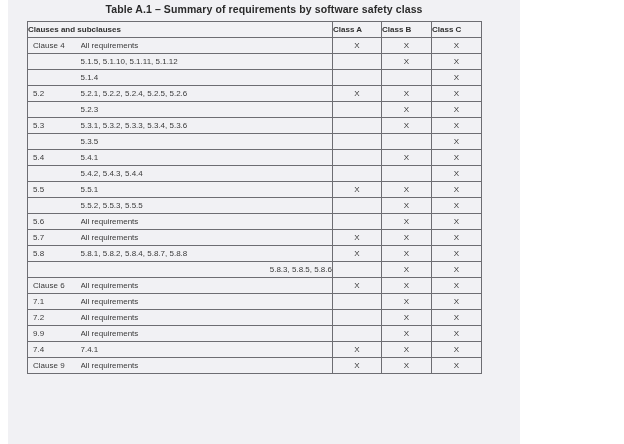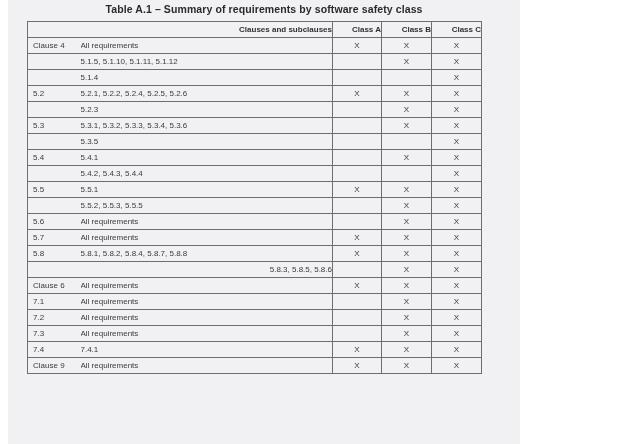--- a/index.html
+++ b/index.html
@@ -26,21 +26,21 @@
     width: 454px;
     border-collapse: collapse;
     table-layout: fixed;
     font-size: 8px; color: #3a3a3a;
   }
   th, td {
     border: 1px solid #6d6d72;
     height: 15px; padding: 0; line-height: 15px;
     white-space: nowrap; overflow: hidden;
   }
-  th { font-weight: bold; text-align: right; color: #2f2f2f; font-size: 8px; }
+  th { font-weight: bold; text-align: left; color: #2f2f2f; font-size: 8px; }
   td.clause { padding-left: 5px; border-right: none; }
   td.sub { padding-left: 0; border-left: none; }
   td.sub.indent { padding-left: 3px; text-align: right; }
   td.mark { text-align: center; }
   col.c1 { width: 53px; }
   col.c2 { width: 252px; }
   col.c3 { width: 49px; }
   col.c4 { width: 50px; }
   col.c5 { width: 50px; }
 </style>
@@ -186,21 +186,21 @@
           <td class="mark">X</td>
         </tr>
         <tr>
           <td class="clause">7.2</td>
           <td class="sub">All requirements</td>
           <td class="mark"></td>
           <td class="mark">X</td>
           <td class="mark">X</td>
         </tr>
         <tr>
-          <td class="clause">7.3</td>
+          <td class="clause">9.9</td>
           <td class="sub">All requirements</td>
           <td class="mark"></td>
           <td class="mark">X</td>
           <td class="mark">X</td>
         </tr>
         <tr>
           <td class="clause">7.4</td>
           <td class="sub">7.4.1</td>
           <td class="mark">X</td>
           <td class="mark">X</td>

